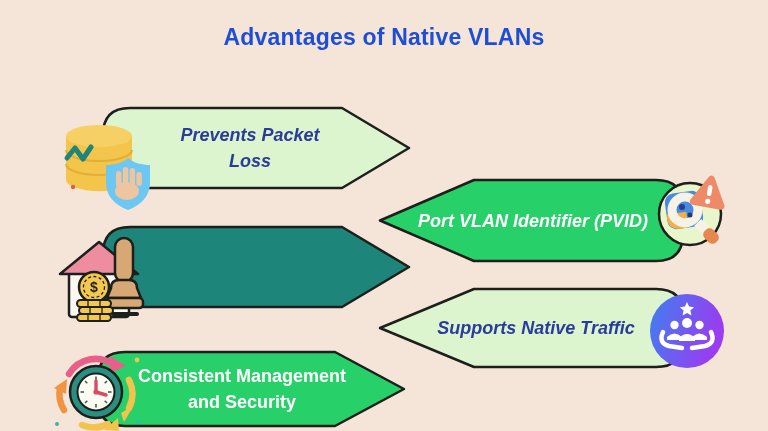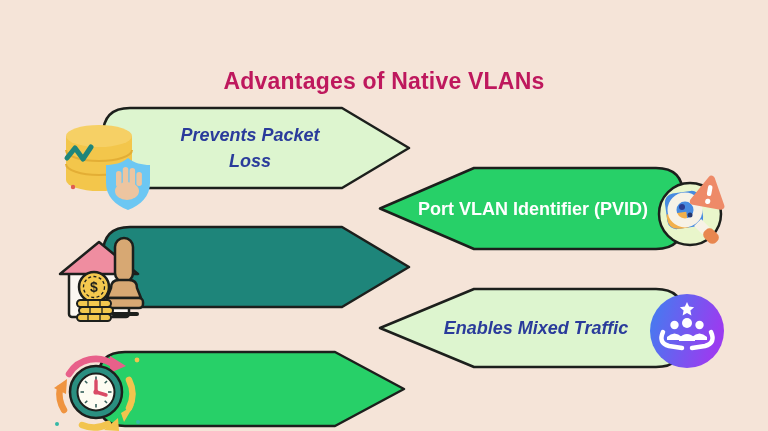--- a/index.html
+++ b/index.html
@@ -3,21 +3,21 @@
 <meta charset="utf-8">
 <style>
   html,body{margin:0;padding:0;}
   body{
     width:768px;height:431px;overflow:hidden;position:relative;
     background:#f5e4d8;
     font-family:"Liberation Sans","DejaVu Sans",sans-serif;
   }
   .title{
     position:absolute;top:24px;left:0;width:768px;text-align:center;
-    font-size:23px;font-weight:700;color:#be185d;letter-spacing:.2px;margin-top:44px;
+    font-size:23px;font-weight:700;color:#1d4ed8;letter-spacing:.2px;
   }
   .banner{position:absolute;}
   .banner svg{position:absolute;left:0;top:0;display:block;}
   .banner .label{
     position:absolute;display:flex;align-items:center;justify-content:center;
     text-align:center;font-weight:700;font-size:18px;line-height:1.45;
   }
   .label.blue{color:#2a3b9b;font-style:italic;}
   .label.white{color:#ffffff;}
   .icon{position:absolute;}
@@ -40,34 +40,35 @@
   <div class="banner" style="left:100px;top:224px;width:312px;height:86px;">
     <svg width="312" height="86" viewBox="0 0 312 86">
       <path d="M 30 3 H 242 L 309 43 L 242 83 H 30 Q 3 83 3 56 V 30 Q 3 3 30 3 Z" fill="#1e857a" stroke="#1c1f1c" stroke-width="2.5" stroke-linejoin="round"></path>
     </svg>
   </div>
 
   <div class="banner" style="left:95px;top:349px;width:312px;height:80px;">
     <svg width="312" height="80" viewBox="0 0 312 80">
       <path d="M 30 3 H 240 L 309 40 L 240 77 H 30 Q 3 77 3 50 V 30 Q 3 3 30 3 Z" fill="#27d068" stroke="#1c1f1c" stroke-width="2.5" stroke-linejoin="round"></path>
     </svg>
+    <div class="label white" style="left:32px;top:0;width:230px;height:80px;">Consistent Management and Security</div>
   </div>
 
-  <div class="banner" style="left:376px;top:165px;width:314px;height:88px;">
+  <div class="banner" style="left:376px;top:177px;width:314px;height:88px;font-style:italic;">
     <svg width="314" height="88" viewBox="0 0 314 88">
       <path d="M 98 3 H 280 Q 307 3 307 30 V 57 Q 307 84 280 84 H 98 L 4 43.5 Z" fill="#27d068" stroke="#1c1f1c" stroke-width="2.5" stroke-linejoin="round"></path>
     </svg>
     <div class="label white" style="left:22px;top:0;width:270px;height:88px;">Port VLAN Identifier (PVID)</div>
   </div>
 
   <div class="banner" style="left:376px;top:286px;width:314px;height:84px;">
     <svg width="314" height="84" viewBox="0 0 314 84">
       <path d="M 98 3 H 280 Q 307 3 307 29 V 55 Q 307 81 280 81 H 98 L 4 42 Z" fill="#ddf5cf" stroke="#1c1f1c" stroke-width="2.5" stroke-linejoin="round"></path>
     </svg>
-    <div class="label blue" style="left:30px;top:0;width:260px;height:84px;">Enables Mixed Traffic</div>
+    <div class="label blue" style="left:30px;top:0;width:260px;height:84px;">Supports Native Traffic</div>
   </div>
 
   <div class="icon" style="left:58px;top:116px;">
     <svg width="95" height="95" viewBox="0 0 95 95">
       <path d="M 8 20 V 64 A 33 11 0 0 0 74 64 V 20 Z" fill="#f3c64b"></path>
       <ellipse cx="41" cy="20" rx="33" ry="11" fill="#f6d065"></ellipse>
       <path d="M 8 34 A 33 11 0 0 0 74 34" fill="none" stroke="#e3ae35" stroke-width="2"></path>
       <path d="M 8 48 A 33 11 0 0 0 74 48" fill="none" stroke="#e3ae35" stroke-width="2"></path>
       <polyline points="9,42 17,32 25,43 33,31" fill="none" stroke="#1e857a" stroke-width="5" stroke-linecap="round" stroke-linejoin="round"></polyline>
       <circle cx="15" cy="71" r="2.2" fill="#e05c50"></circle>

